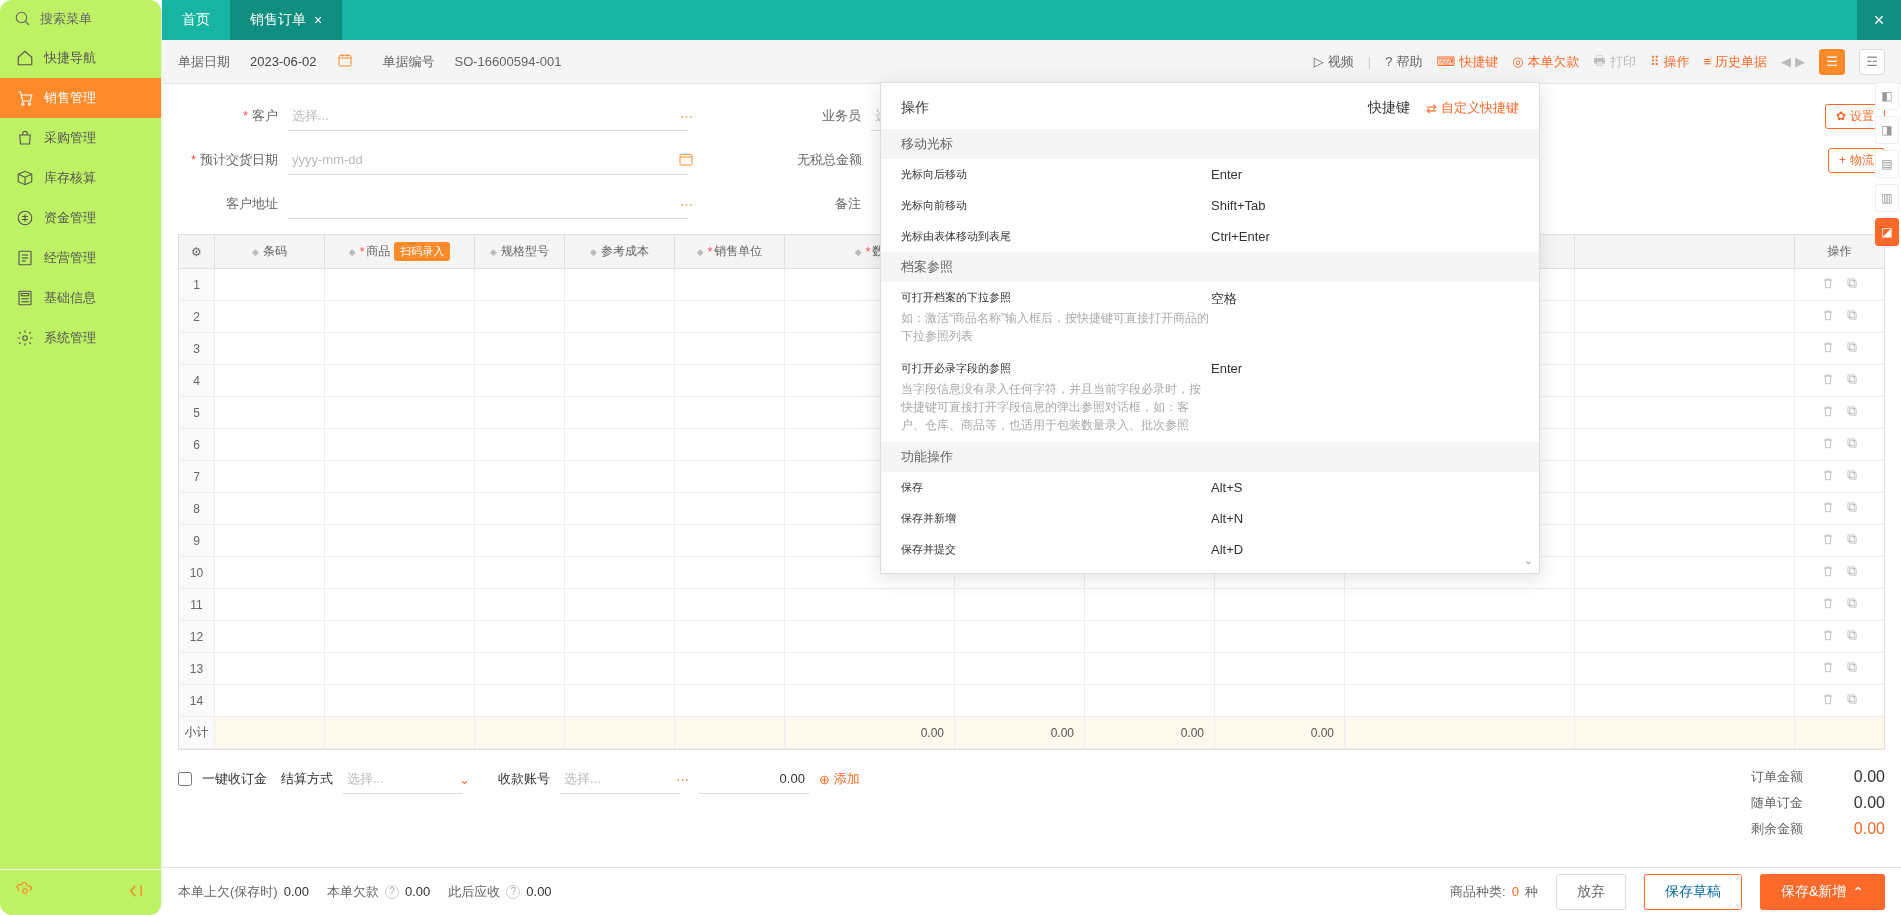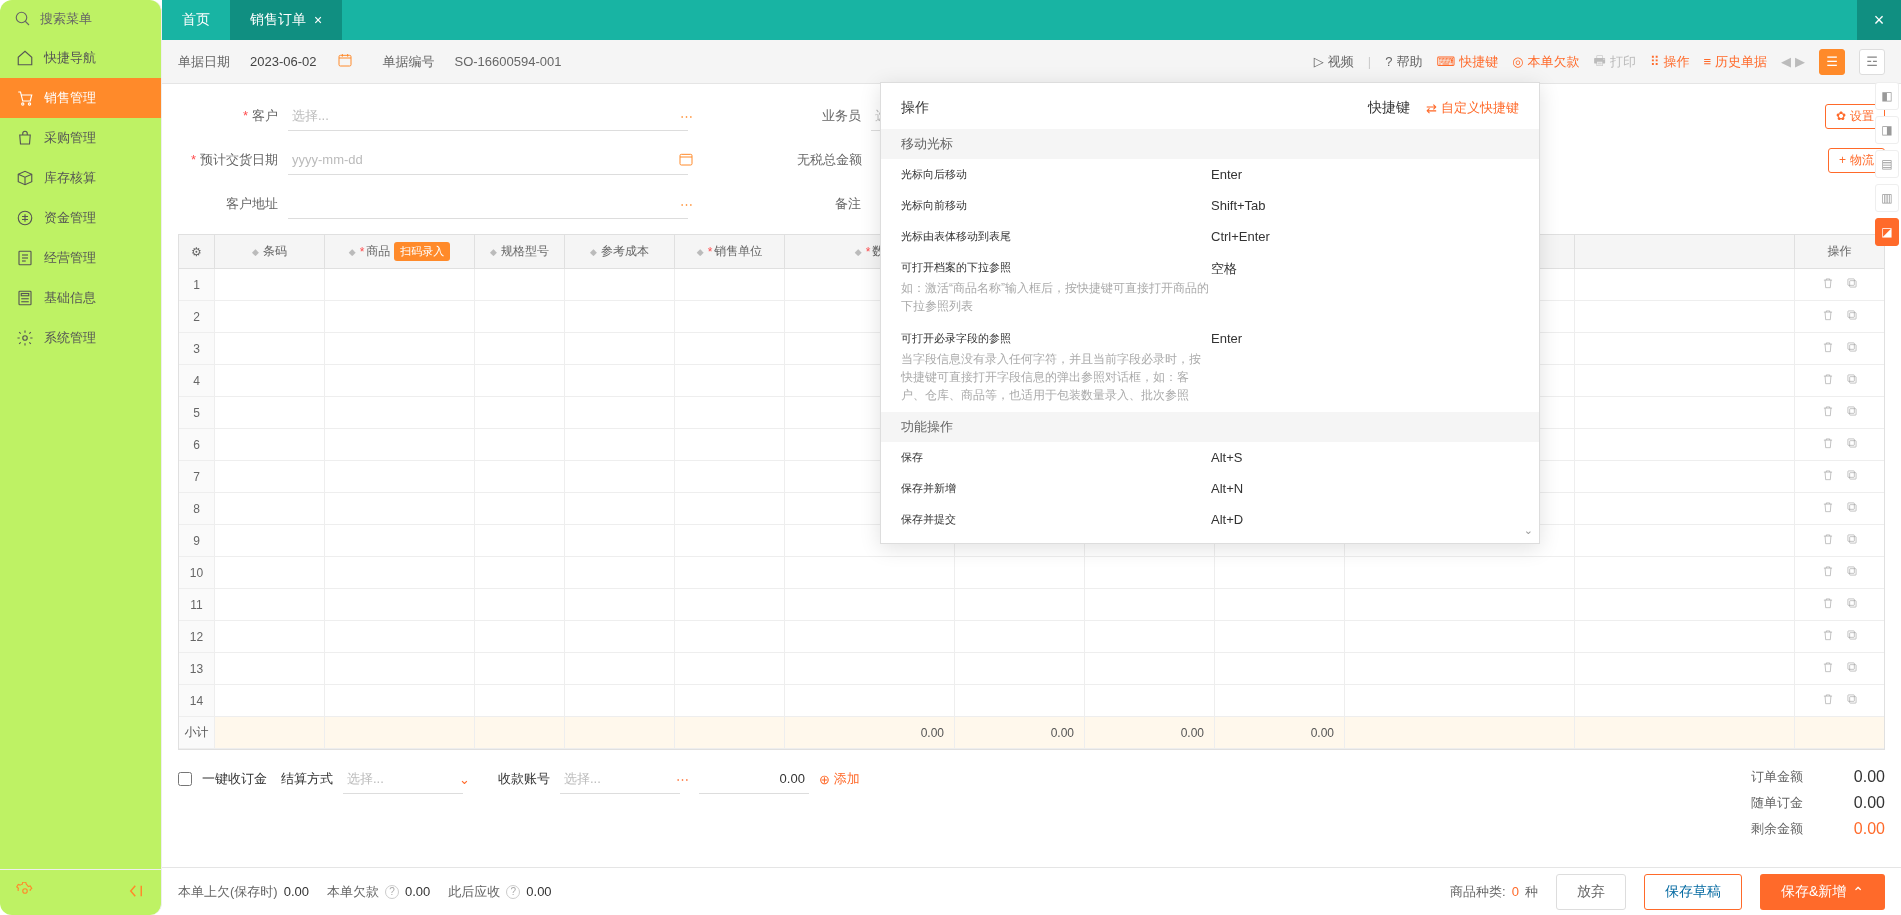--- a/index.html
+++ b/index.html
@@ -774,20 +774,21 @@
             <div class="title">光标向前移动</div>
           </div>
           <div class="key">Shift+Tab</div>
         </div>
         <div class="pop-row">
           <div class="desc">
             <div class="title">光标由表体移动到表尾</div>
           </div>
           <div class="key">Ctrl+Enter</div>
         </div>
+        <div class="pop-section">档案参照</div>
         <div class="pop-row">
           <div class="desc">
             <div class="title">可打开档案的下拉参照</div>
             <div class="sub">如：激活“商品名称”输入框后，按快捷键可直接打开商品的下拉参照列表</div>
           </div>
           <div class="key">空格</div>
         </div>
         <div class="pop-row">
           <div class="desc">
             <div class="title">可打开必录字段的参照</div>

